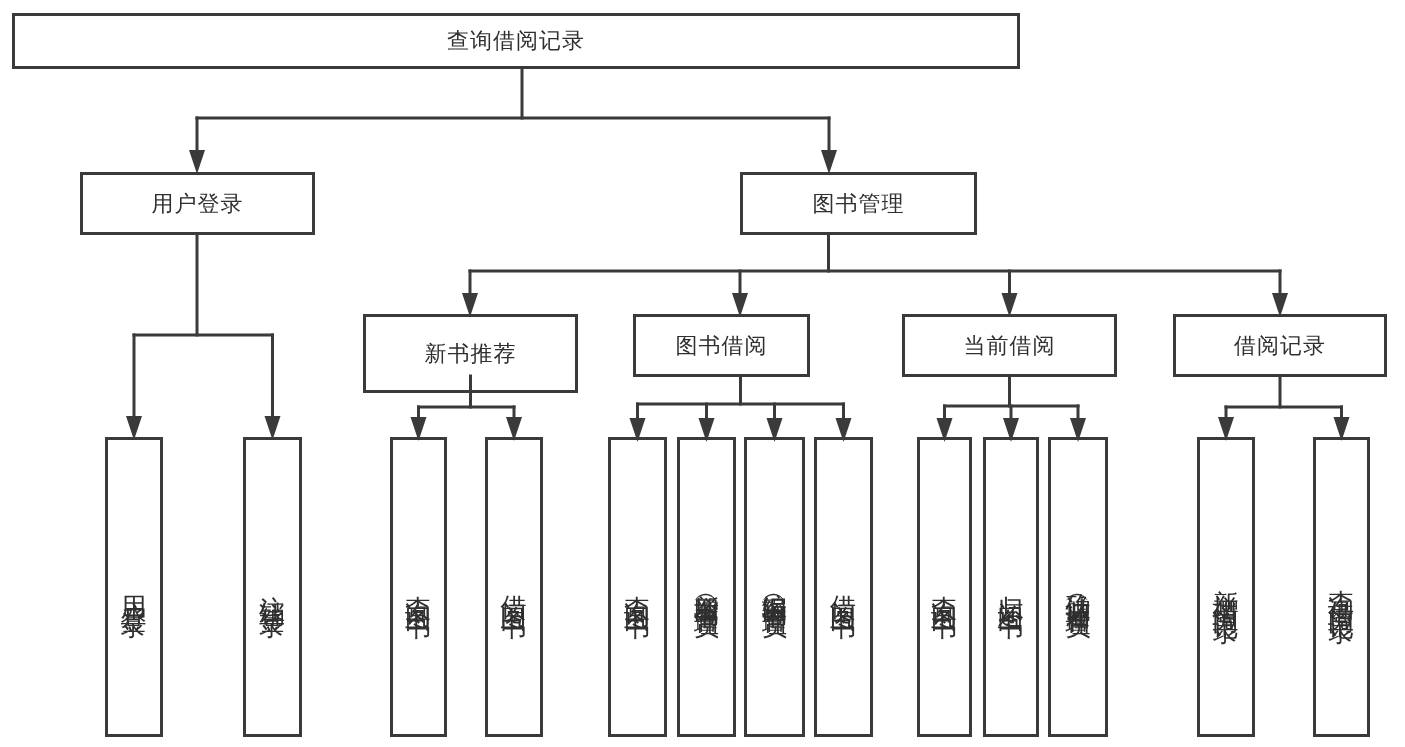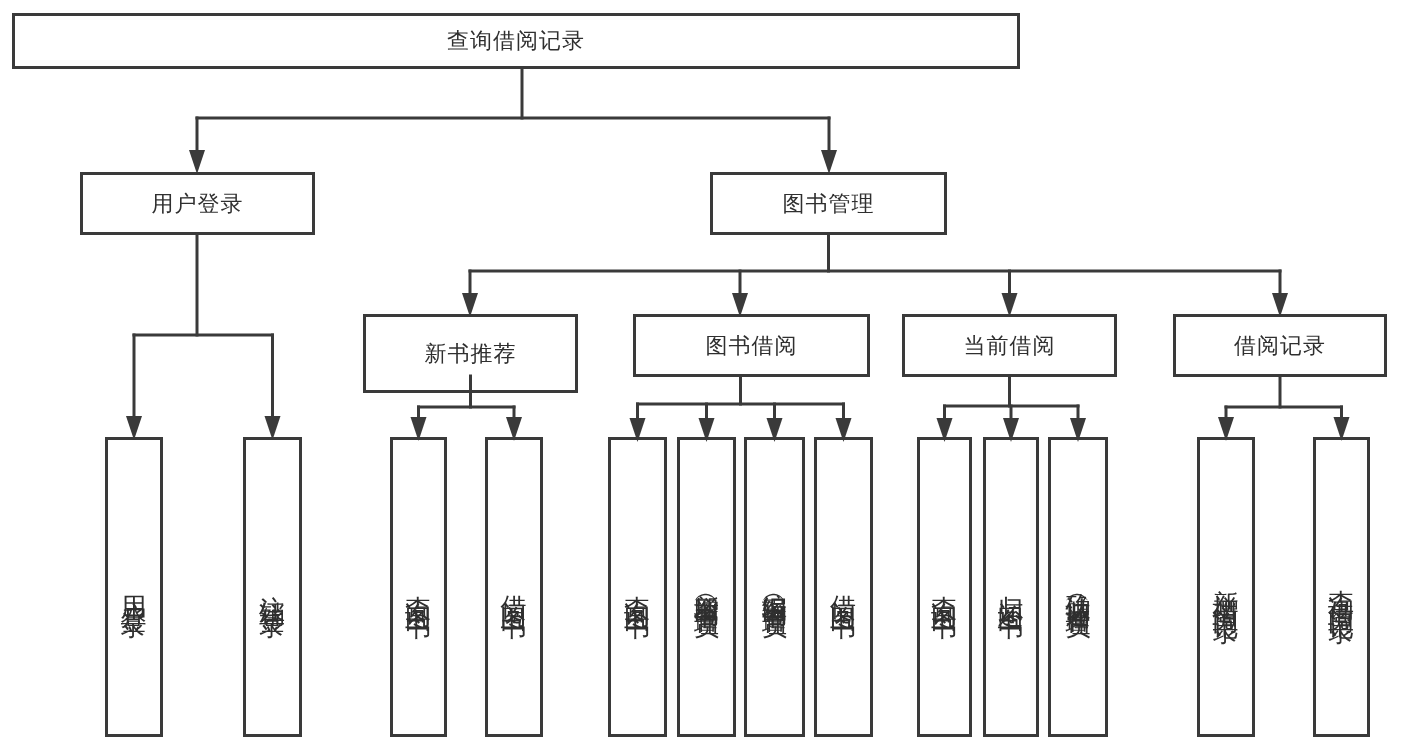--- a/index.html
+++ b/index.html
@@ -127,24 +127,24 @@
       <polygon points="1070,418 1086,418 1078,442"></polygon>
 
       <polygon points="1218,417 1234,417 1226,441"></polygon>
       <polygon points="1333.5,417 1349.5,417 1341.5,441"></polygon>
     </g>
   </svg>
 
   <div class="node hnode" style="left:12px; top:13px; width:1008px; height:56px;">查询借阅记录</div>
 
   <div class="node hnode" style="left:80px; top:172px; width:235px; height:63px;">用户登录</div>
-  <div class="node hnode" style="left:710px; top:172px; width:237px; height:63px;">图书管理</div>
+  <div class="node hnode" style="left:740px; top:172px; width:237px; height:63px;">图书管理</div>
 
   <div class="node hnode" style="left:363px; top:314px; width:215px; height:79px;">新书推荐</div>
-  <div class="node hnode" style="left:633px; top:314px; width:237px; height:63px;">图书借阅</div>
+  <div class="node hnode" style="left:633px; top:314px; width:177px; height:63px;">图书借阅</div>
   <div class="node hnode" style="left:902px; top:314px; width:215px; height:63px;">当前借阅</div>
   <div class="node hnode" style="left:1173px; top:314px; width:214px; height:63px;">借阅记录</div>
 
   <div class="node vnode" style="left:105px; top:437px; width:58px; height:300px;">用户登录</div>
   <div class="node vnode" style="left:243px; top:437px; width:59px; height:300px;">注销登录</div>
 
   <div class="node vnode" style="left:390px; top:437px; width:57px; height:300px;">查询图书</div>
   <div class="node vnode" style="left:485px; top:437px; width:58px; height:300px;">借阅图书</div>
 
   <div class="node vnode" style="left:608px; top:437px; width:59px; height:300px;">查询图书</div>

